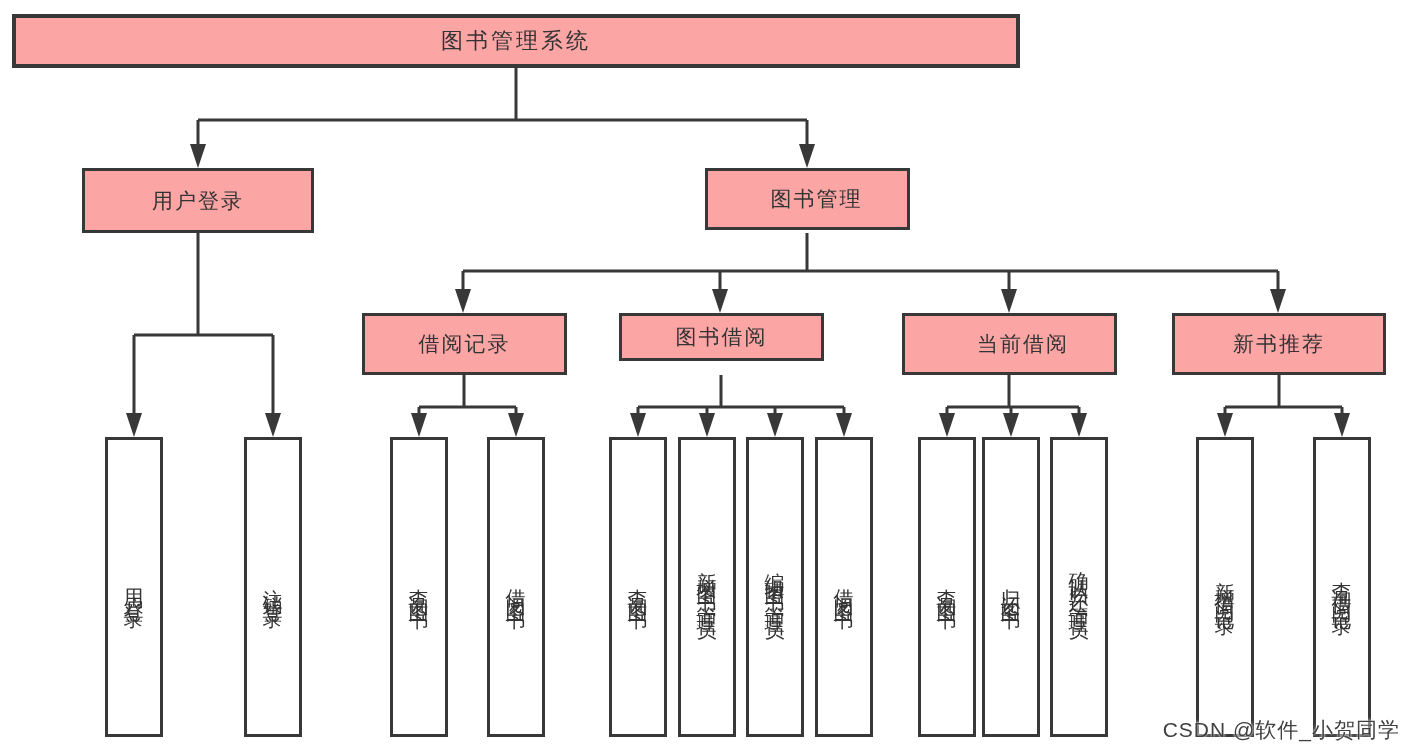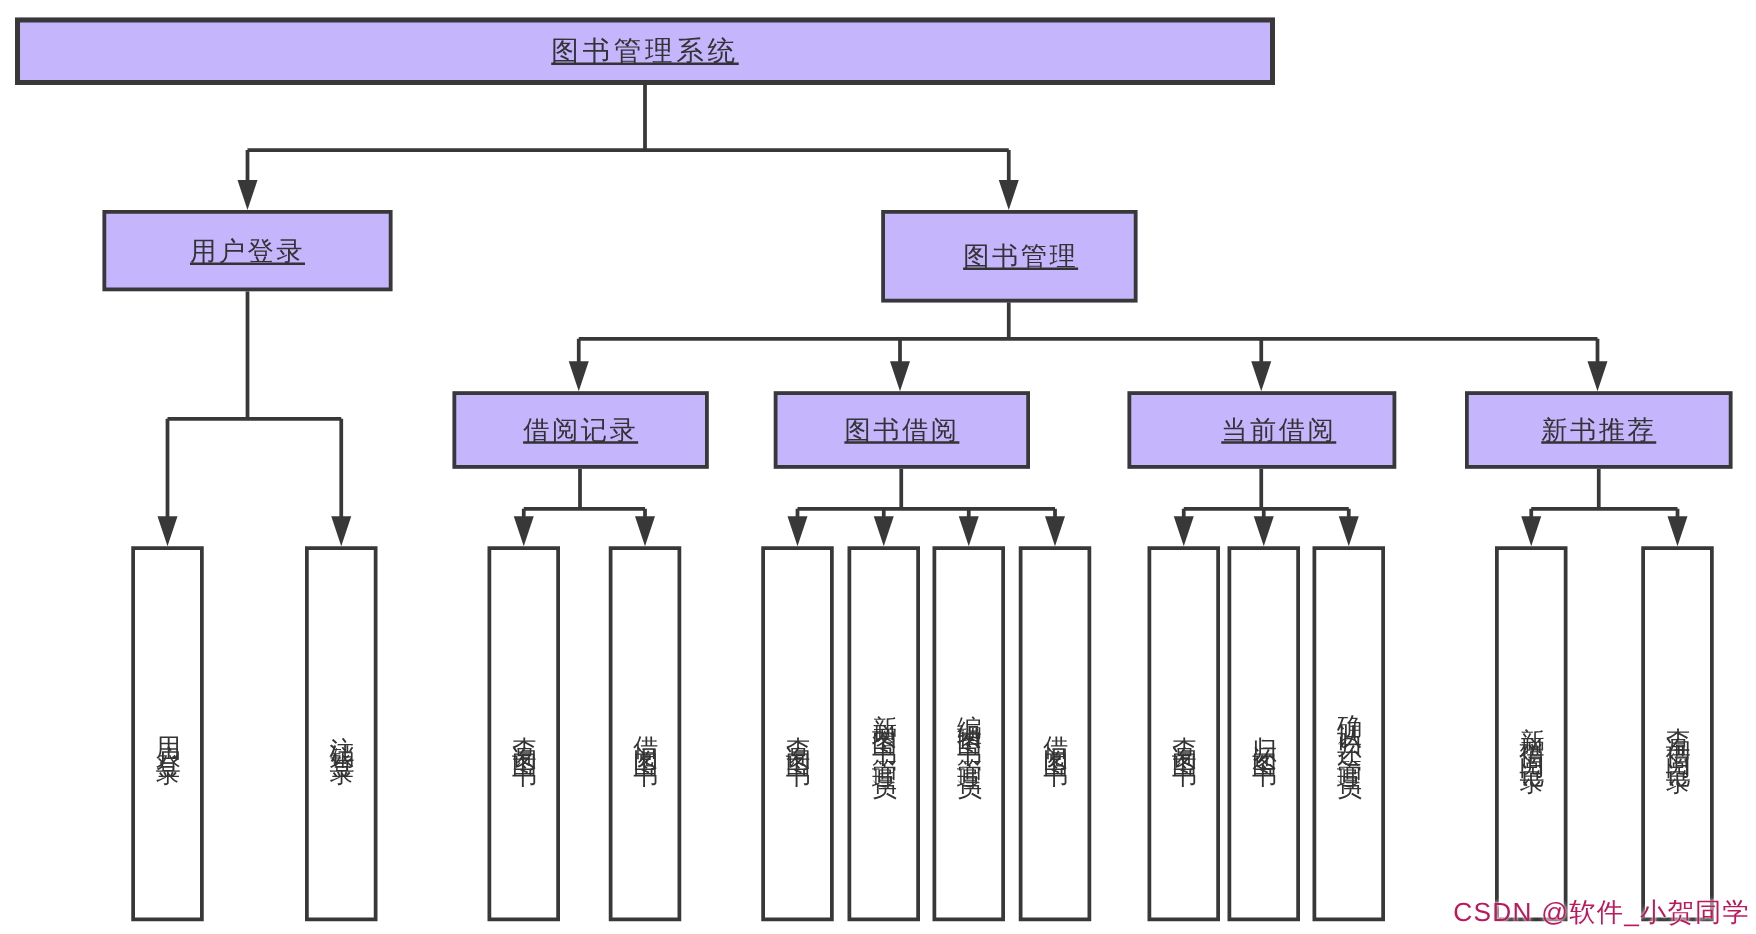--- a/index.html
+++ b/index.html
@@ -14,29 +14,28 @@
   #connectors {
     position: absolute;
     left: 0; top: 0;
     width: 1405px; height: 747px;
     pointer-events: none;
   }
   .hbox {
     position: absolute;
     box-sizing: border-box;
     border: 3px solid #383838;
-    background: #c4b5fd;
+    background: #fca5a5;
     display: flex;
     align-items: center;
     justify-content: center;
     color: #333333;
     font-size: 21px;
     letter-spacing: 2px;
     white-space: nowrap;
-    text-decoration: underline;
   }
   .hbox.root { border-width: 4px; font-size: 22px; letter-spacing: 3px; }
   .leaf {
     position: absolute;
     top: 437px;
     width: 58px;
     height: 300px;
     box-sizing: border-box;
     border: 3px solid #383838;
     background: #ffffff;
@@ -52,21 +51,21 @@
     letter-spacing: 7px;
     line-height: 1.1;
     color: #333333;
   }
   #watermark {
     position: absolute;
     top: 716px;
     right: 5px;
     font-size: 21px;
     letter-spacing: 1px;
-    color: #be185d;
+    color: #404040;
     text-shadow: 0 0 2px #ffffff, 0 0 4px #ffffff;
     z-index: 5;
     white-space: nowrap;
   }
 </style>
 </head>
 <body>
 
 <div id="canvas">
 
@@ -106,28 +105,28 @@
     </g>
   </svg>
 
   <div class="hbox root" style="left:12px; top:14px; width:1008px; height:54px;">
     <span>图书管理系统</span>
   </div>
 
   <div class="hbox" style="left:82px; top:168px; width:232px; height:65px;">
     <span>用户登录</span>
   </div>
-  <div class="hbox" style="left:705px; top:168px; width:205px; height:74px;padding-left:18px;">
+  <div class="hbox" style="left:705px; top:168px; width:205px; height:62px;padding-left:18px;">
     <span>图书管理</span>
   </div>
 
   <div class="hbox" style="left:362px; top:313px; width:205px; height:62px;">
     <span>借阅记录</span>
   </div>
-  <div class="hbox" style="left:619px; top:313px; width:205px; height:62px;">
+  <div class="hbox" style="left:619px; top:313px; width:205px; height:48px;">
     <span>图书借阅</span>
   </div>
   <div class="hbox" style="left:902px; top:313px; width:215px; height:62px;padding-left:27px;">
     <span>当前借阅</span>
   </div>
   <div class="hbox" style="left:1172px; top:313px; width:214px; height:62px;">
     <span>新书推荐</span>
   </div>
 
   <div class="leaf" style="left:105px;">

